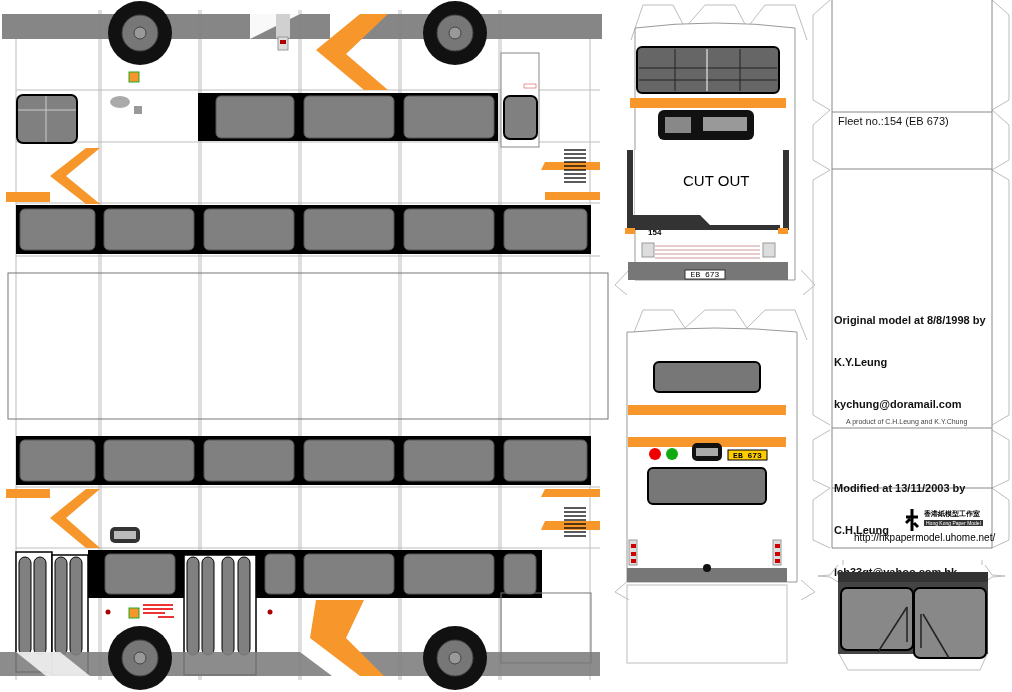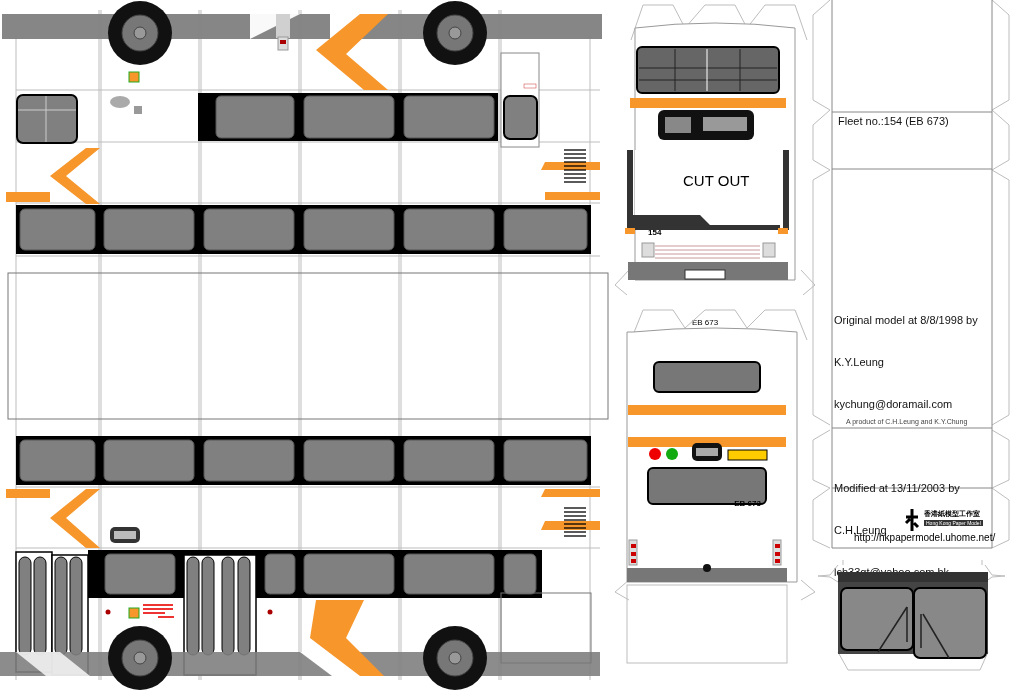--- a/index.html
+++ b/index.html
@@ -1,21 +1,21 @@
 <!DOCTYPE html>
 <html><head>
 <meta charset="utf-8">
 <style>
   html,body{margin:0;padding:0;background:#fff;}
   body{width:1012px;height:692px;position:relative;overflow:hidden;font-family:"Liberation Sans",sans-serif;}
   .abs{position:absolute;}
   svg{position:absolute;left:0;top:0;}
   .info-text{position:absolute;font-size:11px;line-height:14px;color:#111;font-family:"Liberation Sans",sans-serif;white-space:pre;}
   .small-credit{position:absolute;font-size:7px;color:#444;font-family:"Liberation Sans",sans-serif;}
-  .plate{position:absolute;font-size:8px;font-family:Liberation Sans, sans-serif;text-align:center;line-height:9px;margin-top:48px;}
+  .plate{position:absolute;font-size:8px;font-family:Liberation Mono, monospace;text-align:center;line-height:9px;}
   .label{position:absolute;font-family:"Liberation Sans",sans-serif;}
 </style>
 </head>
 <body>
 
 <div class="abs" style="left:0;top:0;width:612px;height:692px;">
 <svg width="612" height="692">
 
   <g stroke="#bdbdbd" stroke-width="1" fill="none">
     <line x1="16" y1="36" x2="16" y2="680"></line>
@@ -265,21 +265,21 @@
     <line x1="22" y1="0" x2="22" y2="548"></line>
     <line x1="182" y1="0" x2="182" y2="548"></line>
     <line x1="22" y1="112" x2="182" y2="112"></line>
     <line x1="22" y1="169" x2="182" y2="169"></line>
     <line x1="22" y1="428" x2="182" y2="428"></line>
     <line x1="22" y1="488" x2="182" y2="488"></line>
     <line x1="22" y1="548" x2="182" y2="548"></line>
   </g>
 </svg>
 <div class="info-text" style="left:28px;top:114px;">Fleet no.:154 (EB 673)</div>
-<div class="info-text" style="left:24px;top:285px;">
+<div class="info-text" style="left:24px;top:285px;font-weight:bold;">
   <div>Original model at 8/8/1998 by</div>
   <div>K.Y.Leung</div>
   <div>kychung@doramail.com</div>
   <div style="height:14px;"></div>
   <div>Modified at 13/11/2003 by</div>
   <div>C.H.Leung</div>
   <div>lch33gt@yahoo.com.hk</div>
 </div>
 <div class="small-credit" style="left:36px;top:418px;">A product of C.H.Leung and K.Y.Chung</div>
 <div class="abs" style="left:92px;top:507px;">

